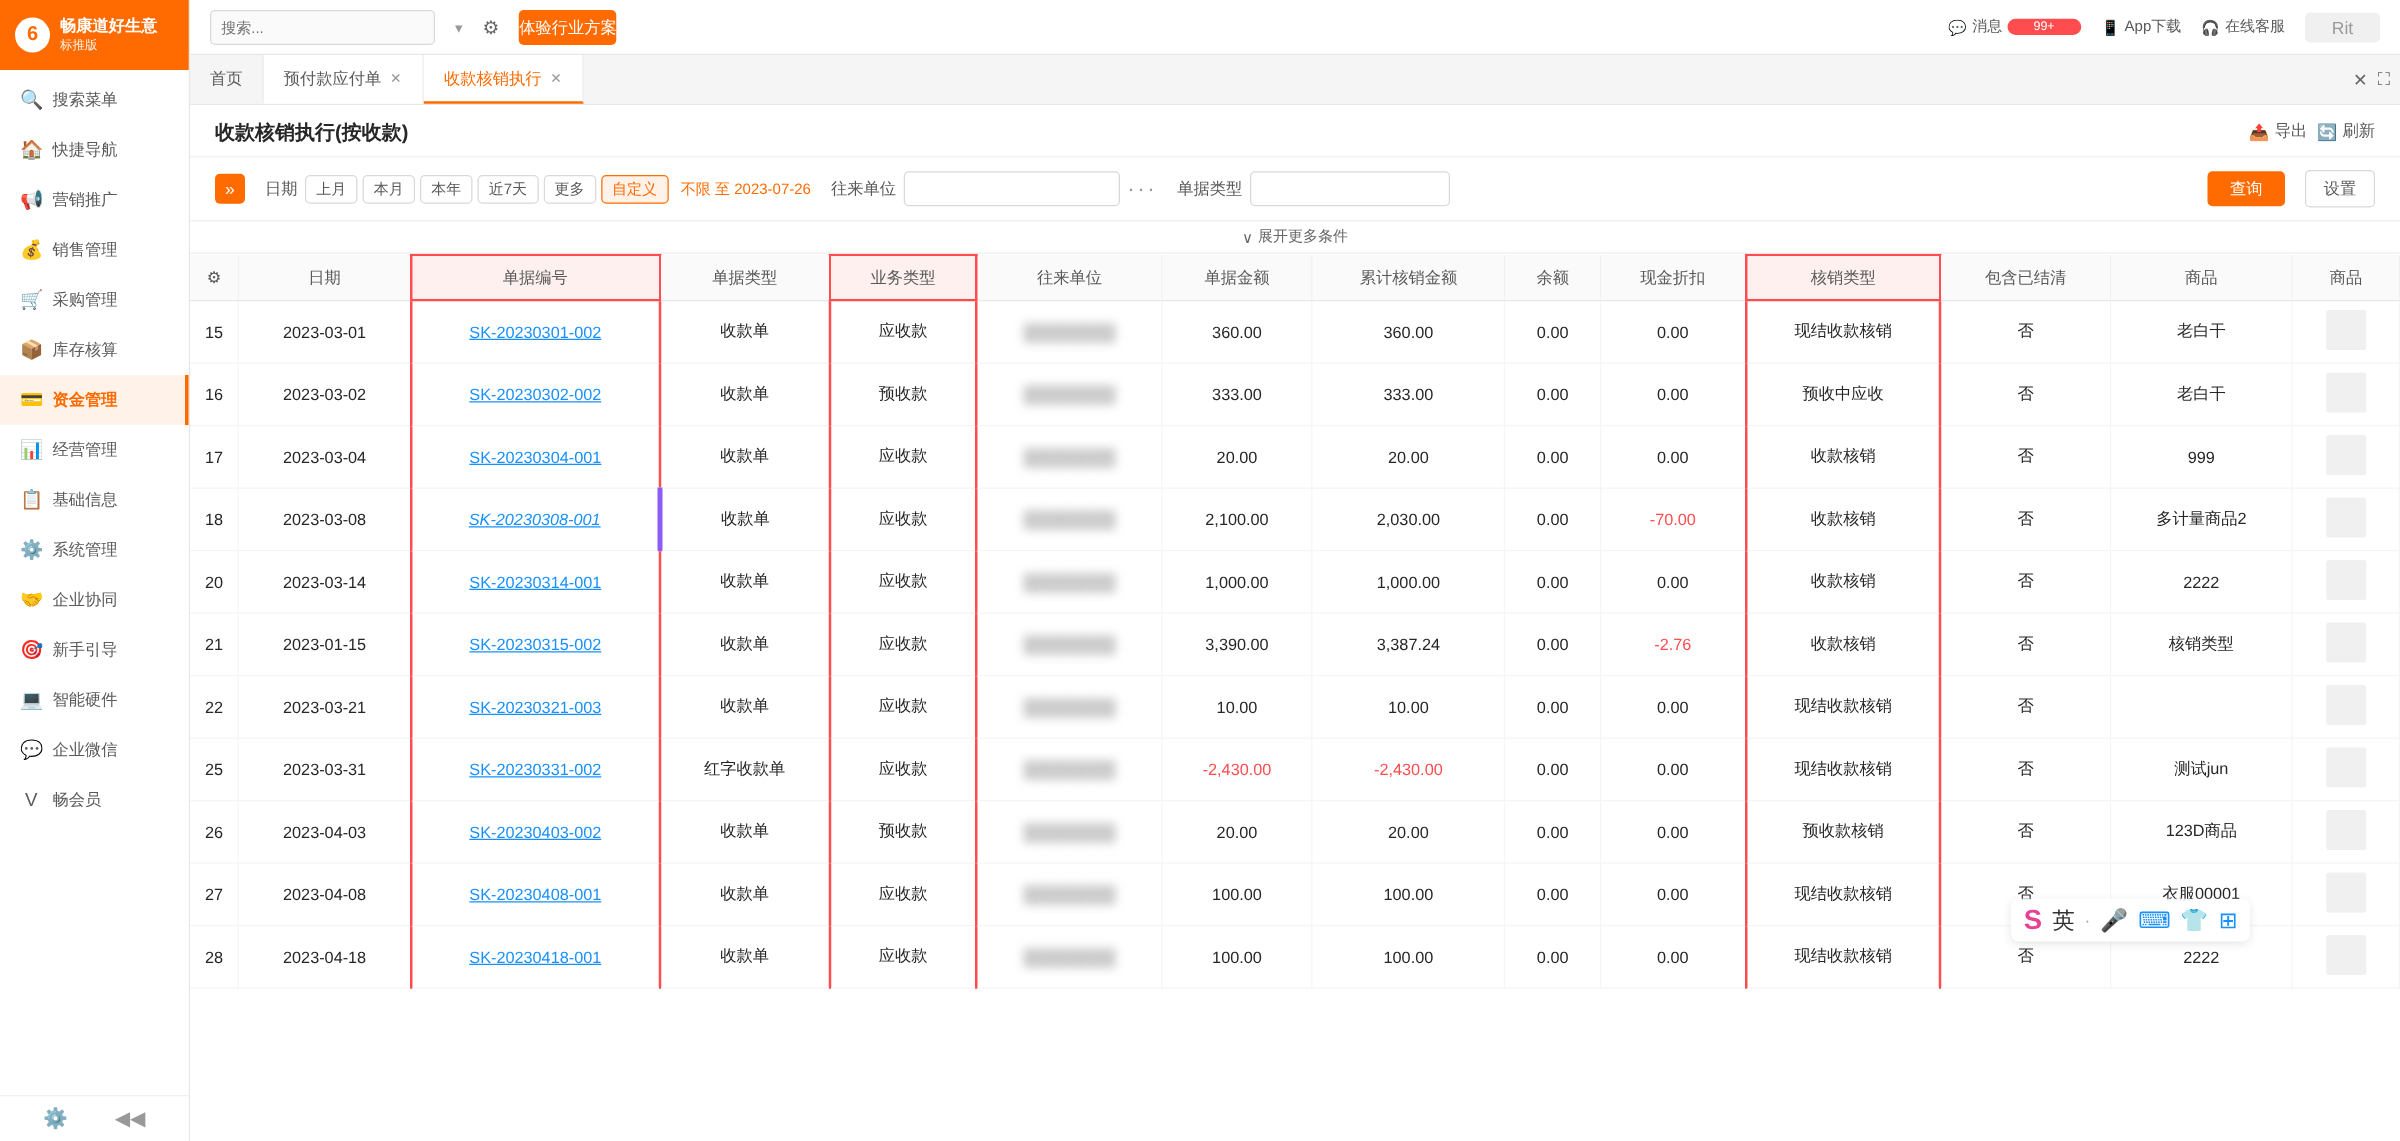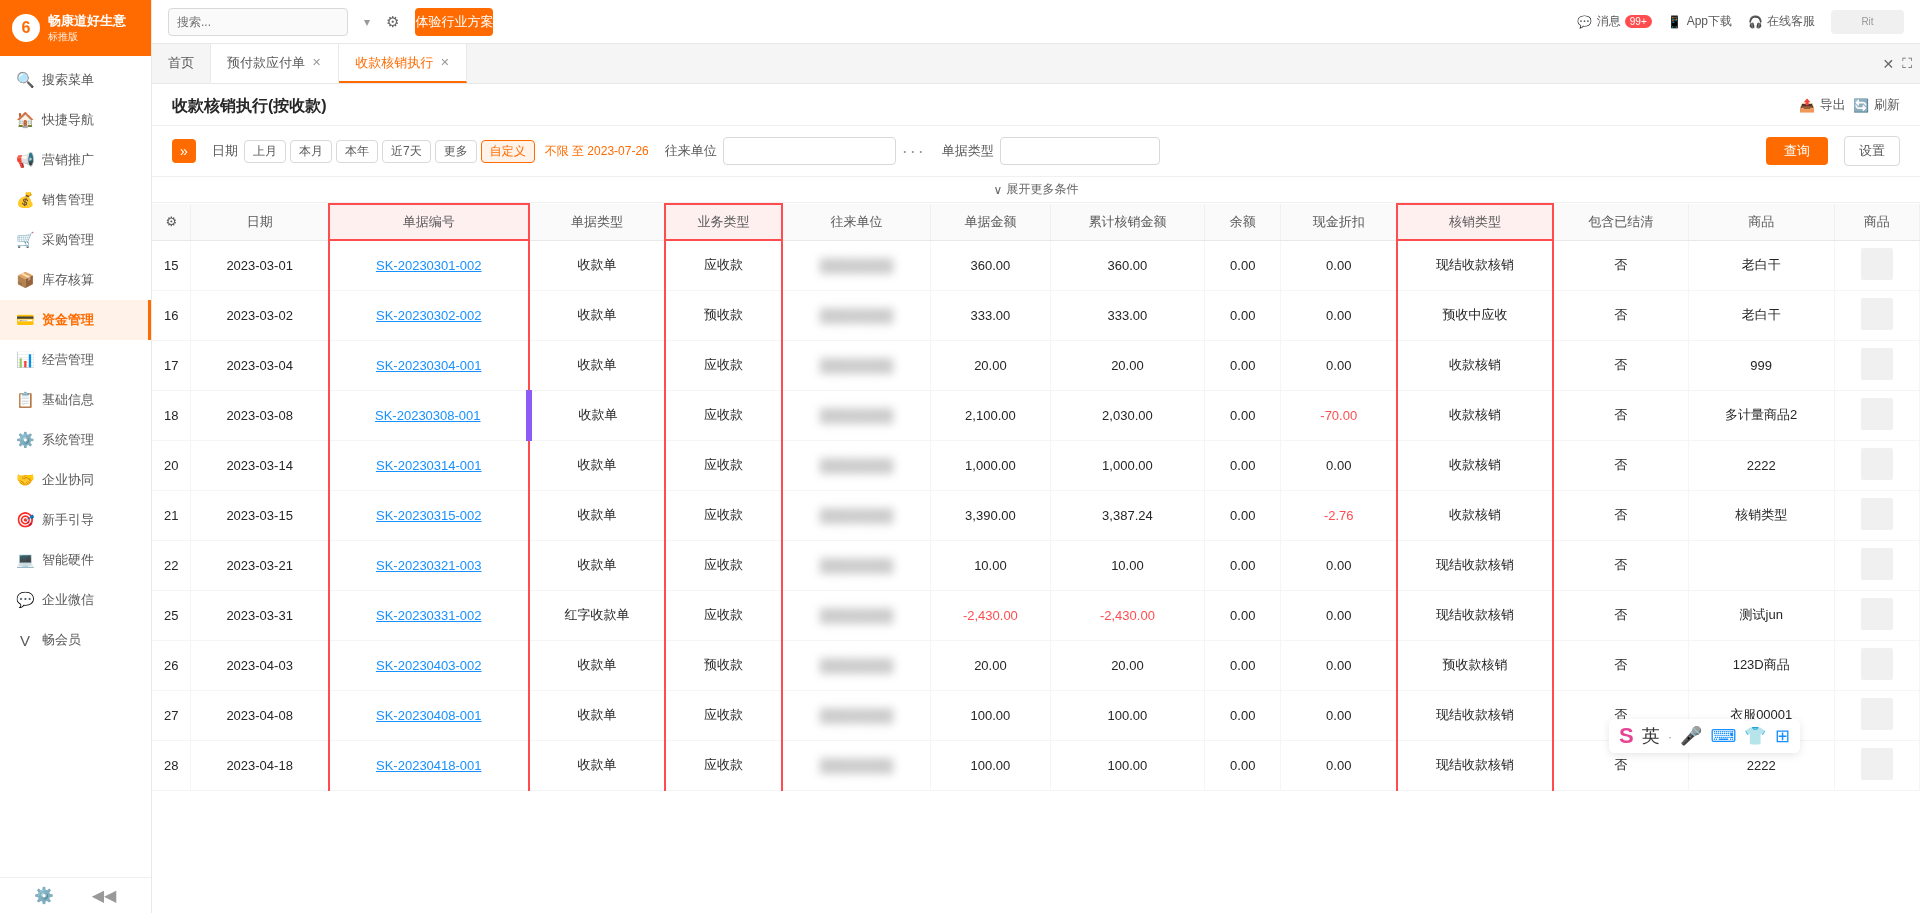--- a/index.html
+++ b/index.html
@@ -24,22 +24,22 @@
 
     
     .top-header { height: 44px; background: #fff; border-bottom: 1px solid #e8e8e8; display: flex; align-items: center; padding: 0 16px; gap: 16px; }
     .top-header-input { flex: 0 0 180px; height: 28px; border: 1px solid #d9d9d9; border-radius: 4px; padding: 0 8px; font-size: 12px; background: #fafafa; color: #999; }
     .top-header-chevron { color: #999; font-size: 12px; cursor: pointer; }
     .top-header-gear { color: #666; font-size: 15px; cursor: pointer; }
     .top-header-btn { background: #ff6b00; color: #fff; border: none; border-radius: 4px; padding: 5px 0; font-size: 13px; cursor: pointer; }
     .top-header-spacer { flex: 1; }
     .top-header-actions { display: flex; align-items: center; gap: 16px; }
     .top-header-action-item { display: flex; align-items: center; gap: 4px; color: #595959; font-size: 12px; cursor: pointer; }
-    .badge { background: #ff4d4f; color: #fff; border-radius: 10px; padding: 1px 5px; font-size: 10px; min-width: 16px; text-align: center; }
-    .user-avatar { width: 73px; height: 24px; background: #f0f0f0; border-radius: 4px; display: flex; align-items: center; justify-content: center; color: #999; font-size: 10px; }
+    .badge { background: #ff4d4f; color: #fff; border-radius: 10px; padding: 1px 21px; font-size: 10px; min-width: 16px; text-align: center; }
+    .user-avatar { width: 60px; height: 24px; background: #f0f0f0; border-radius: 4px; display: flex; align-items: center; justify-content: center; color: #999; font-size: 14px; }
 
     
     .tab-bar { height: 40px; background: #f5f5f5; border-bottom: 1px solid #e8e8e8; display: flex; align-items: stretch; }
     .tab-item { display: flex; align-items: center; gap: 6px; padding: 0 16px; font-size: 13px; cursor: pointer; color: #595959; border-right: 1px solid #e8e8e8; background: #fff; border-bottom: 2px solid transparent; }
     .tab-item:first-child { border-left: none; }
     .tab-item.home { background: #f5f5f5; color: #595959; font-weight: normal; }
     .tab-item.active { background: #fff; color: #ff6b00; border-bottom: 2px solid #ff6b00; }
     .tab-close { color: #999; font-size: 11px; cursor: pointer; padding: 1px; }
     .tab-spacer { flex: 1; background: #f5f5f5; }
     .tab-end-actions { display: flex; align-items: center; padding: 0 8px; background: #f5f5f5; gap: 8px; }
@@ -344,21 +344,21 @@
       <td>0.00</td>
       <td class="">0.00</td>
       <td style="border-left:2px solid #ff4d4f;border-right:2px solid #ff4d4f;">收款核销</td>
       <td>否</td>
       <td>999</td>
       <td><span class="thumb"></span></td>
     </tr>
               <tr>
       <td>18</td>
       <td>2023-03-08</td>
-      <td style="border-left:2px solid #ff4d4f;border-right:6px solid #8b5cf6;"><span class="link-text">SK-20230308-001</span></td>
+      <td style="border-left:2px solid #ff4d4f;border-right:4px solid #8b5cf6;font-style:italic;"><span class="link-text">SK-20230308-001</span></td>
       <td>收款单</td>
       <td style="border-left:2px solid #ff4d4f;border-right:2px solid #ff4d4f;">应收款</td>
       <td><span class="blurred">████████</span></td>
       <td class="">2,100.00</td>
       <td class="">2,030.00</td>
       <td>0.00</td>
       <td class="negative">-70.00</td>
       <td style="border-left:2px solid #ff4d4f;border-right:2px solid #ff4d4f;">收款核销</td>
       <td>否</td>
       <td>多计量商品2</td>
@@ -375,21 +375,21 @@
       <td class="">1,000.00</td>
       <td>0.00</td>
       <td class="">0.00</td>
       <td style="border-left:2px solid #ff4d4f;border-right:2px solid #ff4d4f;">收款核销</td>
       <td>否</td>
       <td>2222</td>
       <td><span class="thumb"></span></td>
     </tr>
               <tr>
       <td>21</td>
-      <td>2023-03-15</td>
+      <td>2023-01-15</td>
       <td style="border-left:2px solid #ff4d4f;border-right:2px solid #ff4d4f;"><span class="link-text">SK-20230315-002</span></td>
       <td>收款单</td>
       <td style="border-left:2px solid #ff4d4f;border-right:2px solid #ff4d4f;">应收款</td>
       <td><span class="blurred">████████</span></td>
       <td class="">3,390.00</td>
       <td class="">3,387.24</td>
       <td>0.00</td>
       <td class="negative">-2.76</td>
       <td style="border-left:2px solid #ff4d4f;border-right:2px solid #ff4d4f;">收款核销</td>
       <td>否</td>

